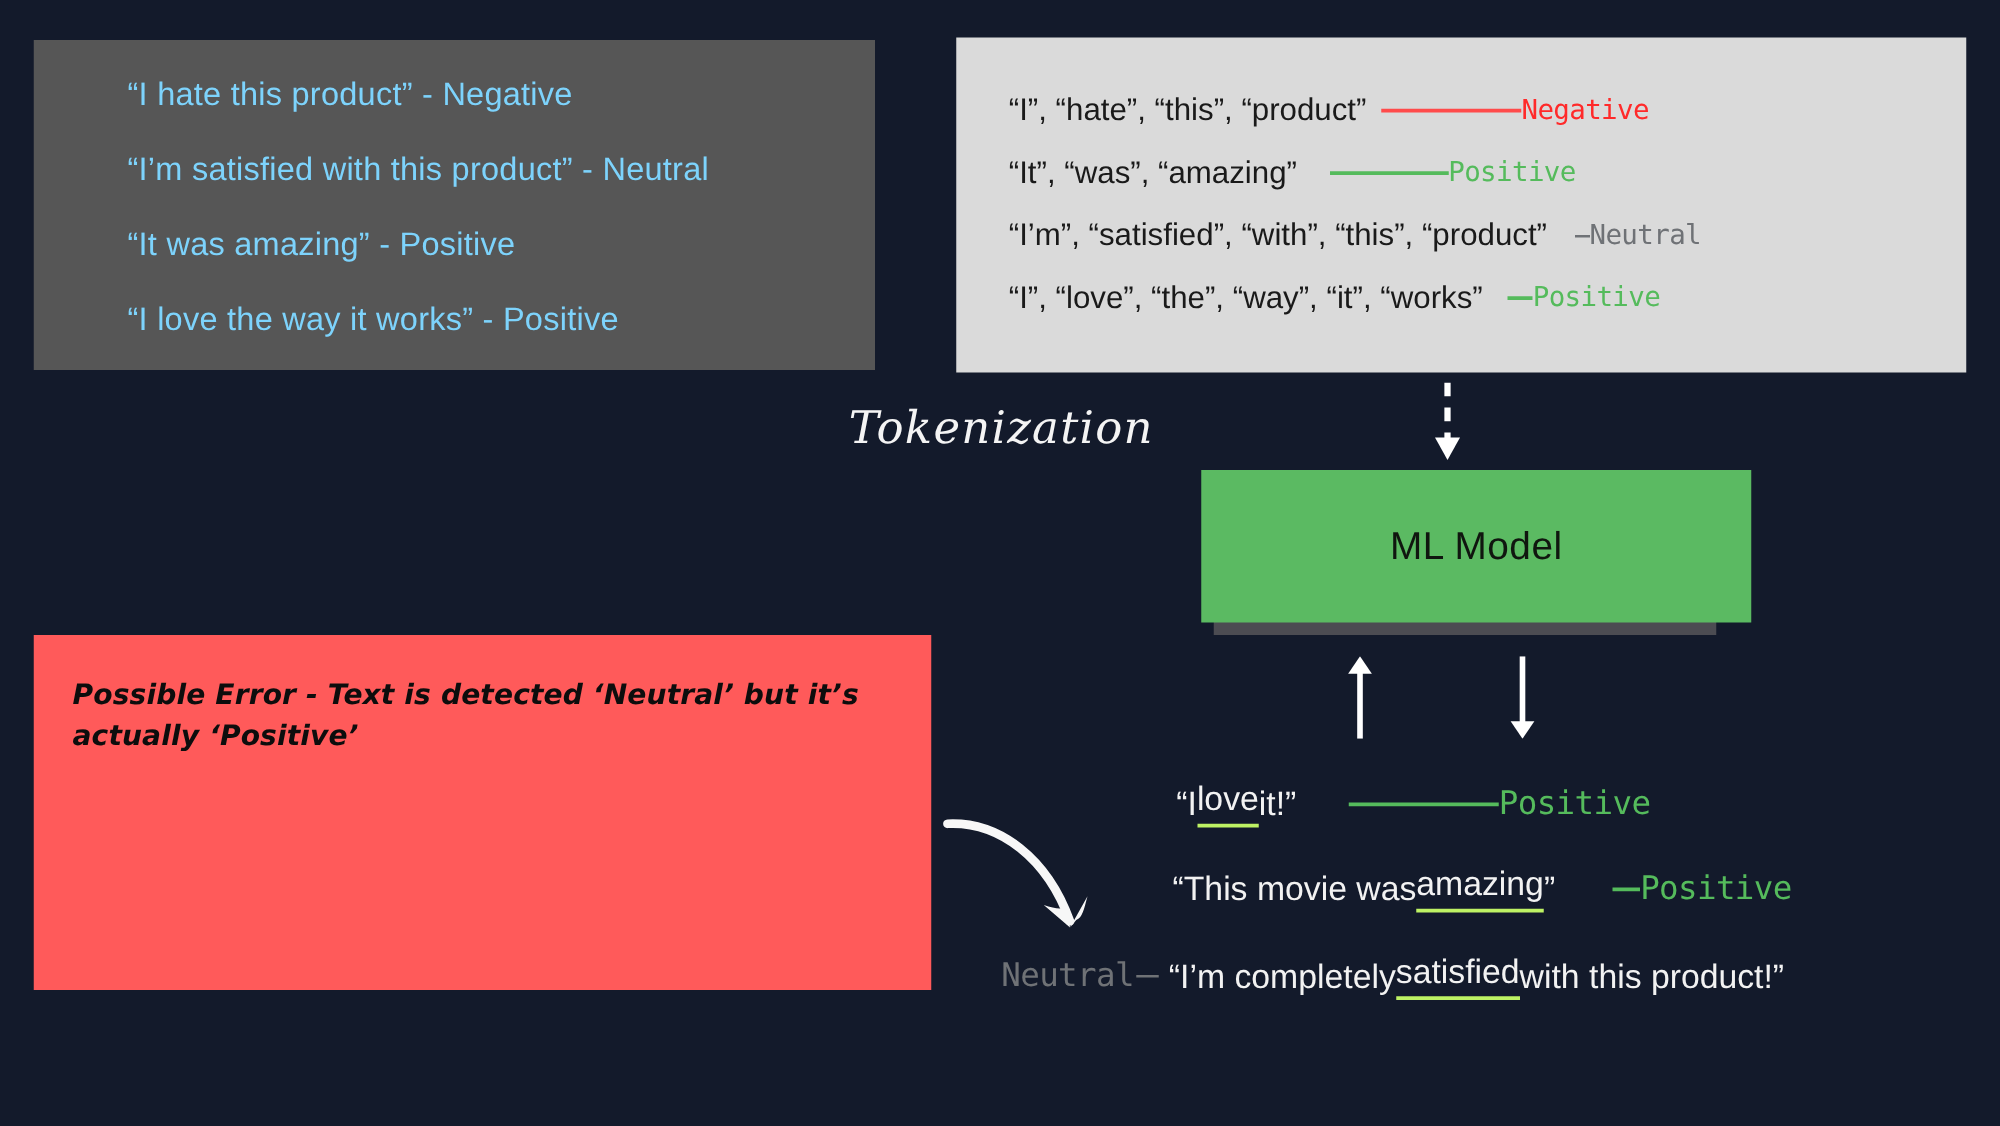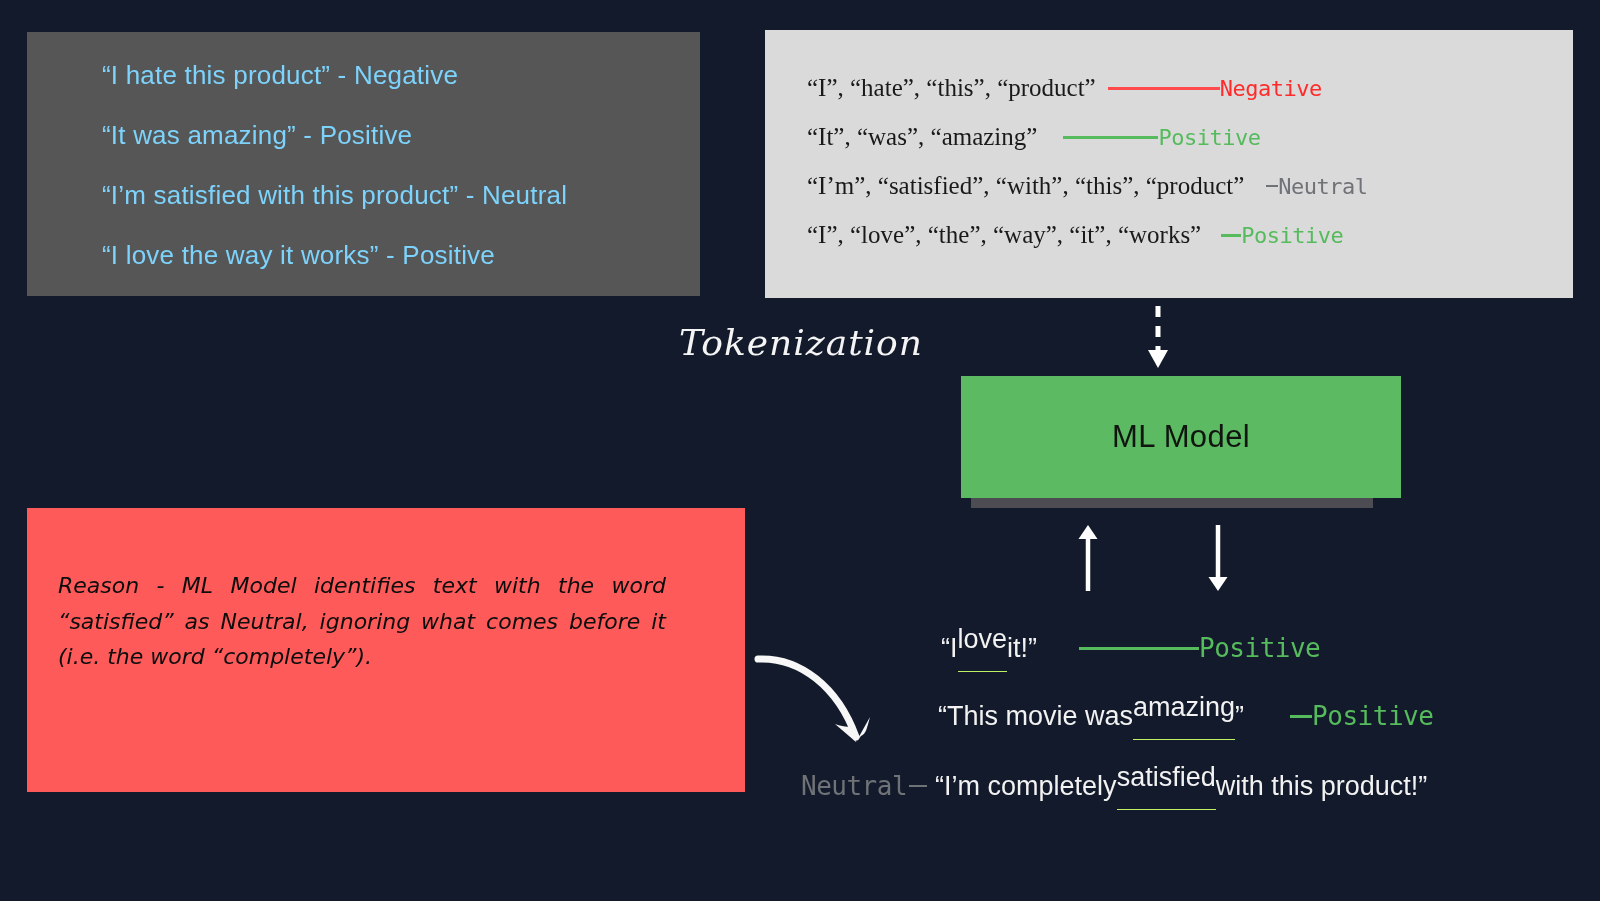--- a/index.html
+++ b/index.html
@@ -61,21 +61,21 @@
   .tok-row {
     display: flex;
     align-items: center;
     margin-bottom: 21px;
     white-space: nowrap;
   }
   .tok-text {
     color: #1a1a1a;
     font-size: 25px;
     font-weight: 400;
-    font-family: Liberation Serif, serif;
+    font-family: Liberation Sans, sans-serif;
   }
   .connector {
     height: 3px;
     display: inline-block;
     margin: 0 0 0 12px;
   }
   .tok-label {
     font-family: "DejaVu Sans Mono", monospace;
     font-size: 22px;
     letter-spacing: -0.5px;
@@ -196,39 +196,39 @@
   .ex-row.r2 { left: 938px;  top: 692px; }
   .ex-row.r3 { left: 801px;  top: 762px; }
 
   .ex-text {
     color: #f2f2f2;
     font-size: 27px;
     font-weight: 300;
     font-family: "Liberation Sans", sans-serif;
   }
   .ul {
-    border-bottom: 1px solid #bef264;
-    padding-bottom: 16px;
+    border-bottom: 3px solid #bef264;
+    padding-bottom: 4px;
   }
   .ex-label {
     font-family: "DejaVu Sans Mono", monospace;
     font-size: 26px;
     letter-spacing: -0.5px;
   }
 </style>
 </head>
 <body>
 
 <div id="canvas">
 
   <div class="panel-dark">
     <div class="raw-list">
       <div class="raw-line">“I hate this product”  - Negative</div>
+      <div class="raw-line">“I’m satisfied with this product”  - Neutral</div>
       <div class="raw-line">“It was amazing”  - Positive</div>
-      <div class="raw-line">“I’m satisfied with this product”  - Neutral</div>
       <div class="raw-line">“I love the way it works” - Positive</div>
     </div>
   </div>
 
   <div class="panel-light">
     <div class="tok-list">
 
       <div class="tok-row">
         <span class="tok-text">“I”,  “hate”,  “this”,  “product”</span>
         <span class="connector conn-neg" style="width:112px"></span>
@@ -273,21 +273,21 @@
     <path d="M3.5 14 L13 0 L22.5 14 Z" fill="#ffffff"></path>
   </svg>
 
   <svg class="v-arrow down" viewBox="0 0 26 66">
     <line x1="13" y1="0" x2="13" y2="56" stroke="#ffffff" stroke-width="4.5"></line>
     <path d="M3.5 52 L13 66 L22.5 52 Z" fill="#ffffff"></path>
   </svg>
 
   <div class="error-box">
     <div class="error-inner">
-      <div class="error-reason">Reason - ML Model identifies text with the word “satisfied” as Neutral, ignoring what comes before it (i.e. the word “completely”).</div>
+      <div class="error-title">Possible Error - Text is detected ‘Neutral’ but it’s actually ‘Positive’</div>
     </div>
   </div>
 
   <svg class="curved-arrow" viewBox="0 0 130 105">
     <path d="M6 14 C 48 12, 86 42, 104 92" stroke="#f7f7f7" stroke-width="7" fill="none" stroke-linecap="round"></path>
     <path d="M104 97 L 83 79 C 92 82, 98 83, 101 80 Z" fill="#f7f7f7"></path>
     <path d="M104 97 L 118 72 C 115 83, 114 89, 109 91 Z" fill="#f7f7f7"></path>
   </svg>
 
   <div class="ex-row r1">

